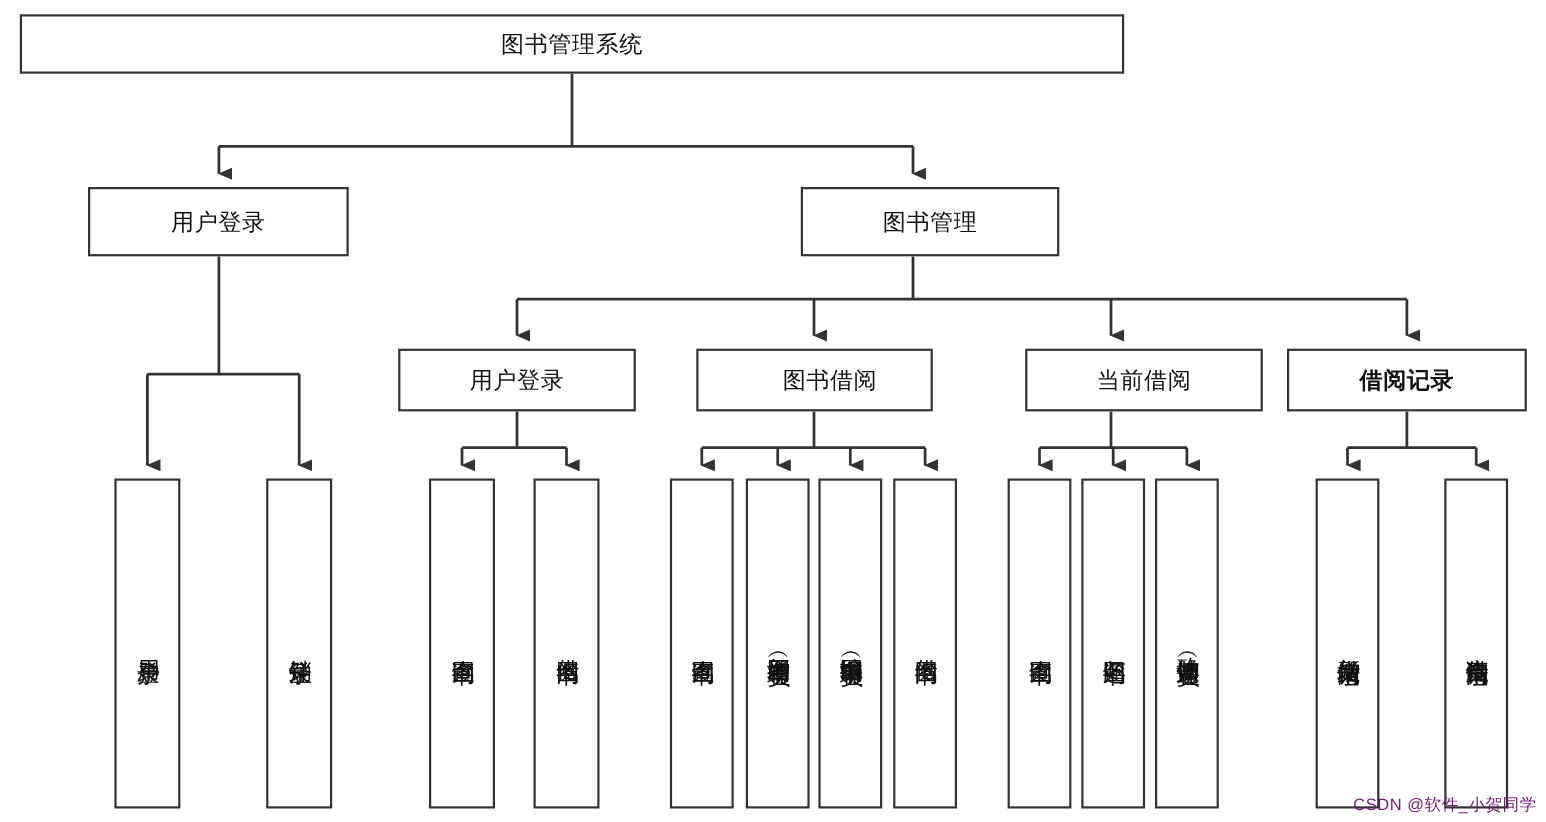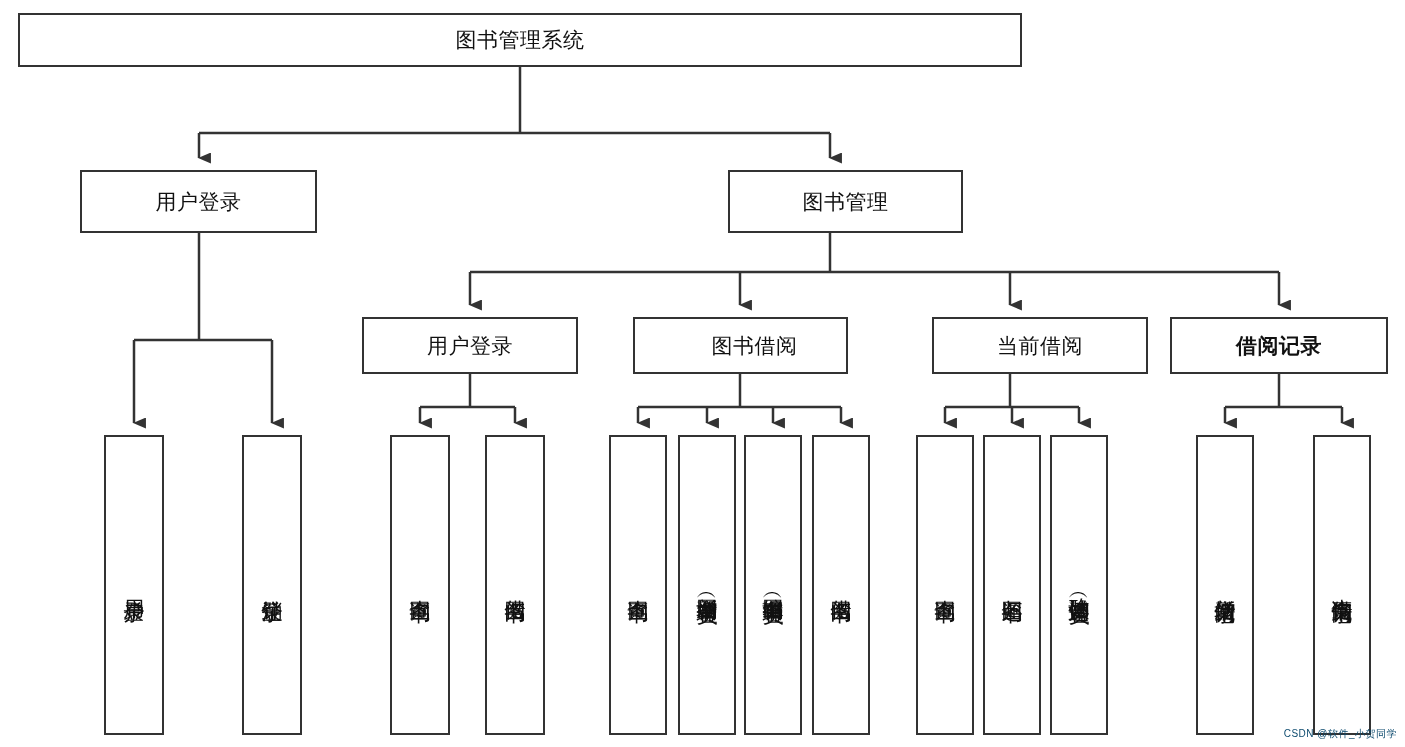--- a/index.html
+++ b/index.html
@@ -51,22 +51,22 @@
   .node.vertical .vtext {
     writing-mode: vertical-rl;
     text-orientation: upright;
     display: block;
     text-align: center;
   }
   .watermark {
     position: absolute;
     right: 8px;
     bottom: 6px;
-    font-size: 10px;
-    color: #0c4a6e;
+    font-size: 15px;
+    color: #701a75;
     letter-spacing: 0.5px;
     user-select: none;
   }
 </style>
 </head>
 <body>
 
 <div id="canvas">
 
   <svg id="wires" viewBox="0 0 1405 747" xmlns="http://www.w3.org/2000/svg">

